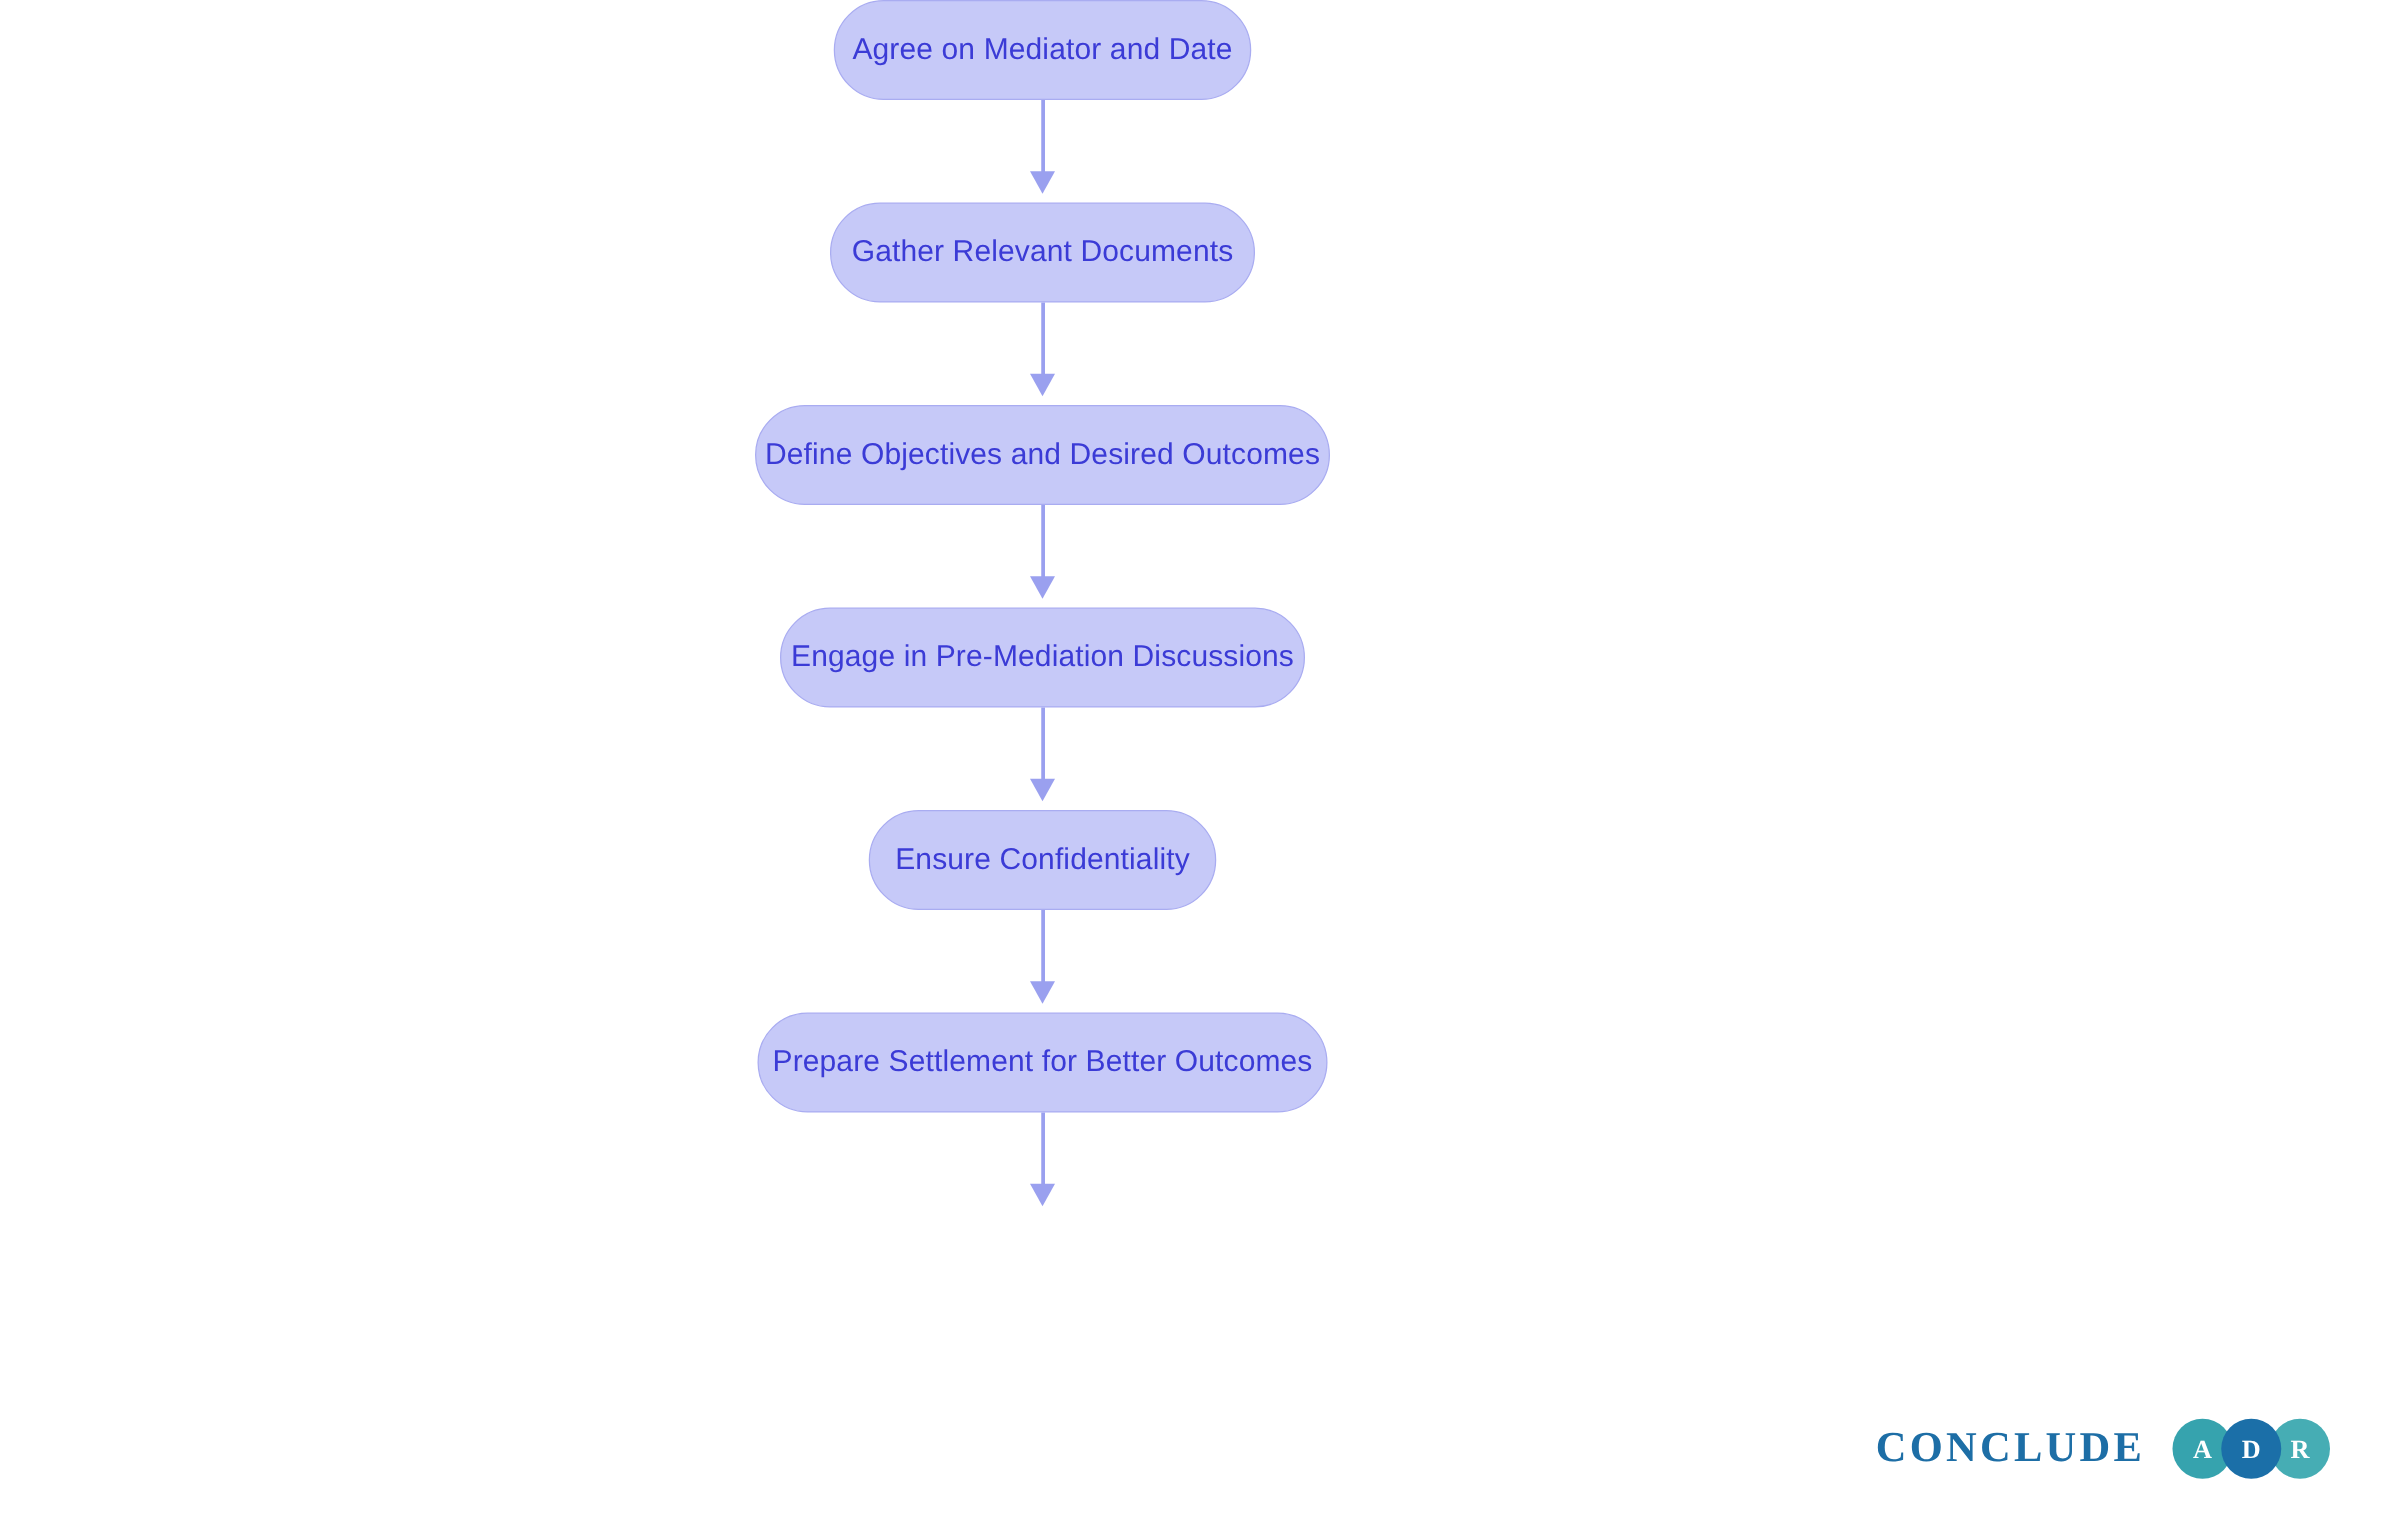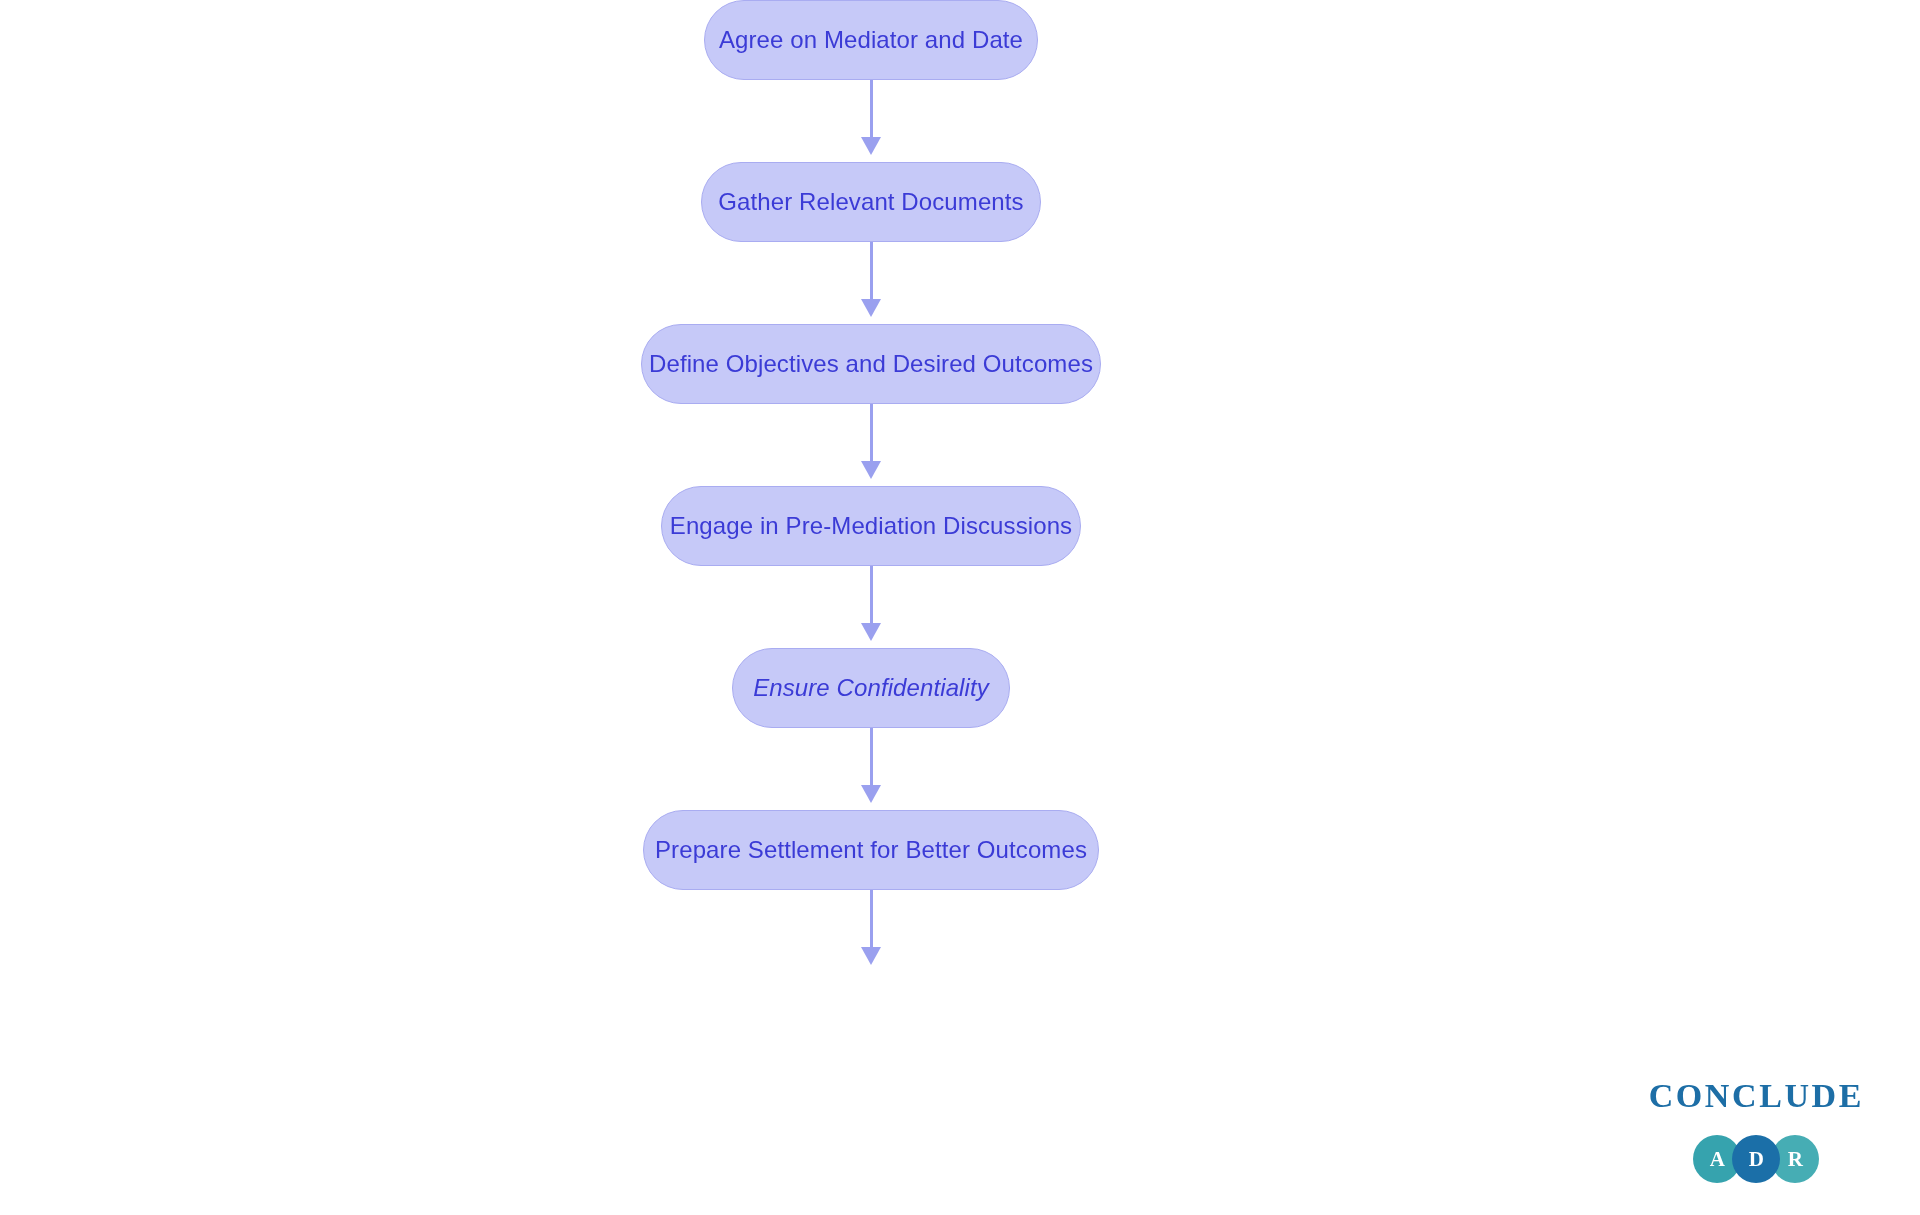--- a/index.html
+++ b/index.html
@@ -18,21 +18,20 @@
 
   #flowchart {
     position: absolute;
     left: 0;
     top: 0;
     width: 1668px;
     height: 1110px;
     display: flex;
     flex-direction: column;
     align-items: center;
-    margin-left: 37px;
   }
 
   .node-row {
     display: flex;
     justify-content: center;
     align-items: center;
     width: 100%;
   }
 
   .node {
@@ -77,32 +76,31 @@
     border-right: 10px solid transparent;
     border-top: 18px solid #9aa0ef;
     margin-top: -1px;
   }
 
   
   .w-n0 { width: 334px; }
   .w-n1 { width: 340px; text-align: right; }
   .w-n2 { width: 460px; }
   .w-n3 { width: 420px; }
-  .w-n4 { width: 278px; font-style: italic; }
+  .w-n4 { width: 278px; }
   .w-n5 { width: 456px; }
   .w-n6 { width: 460px; }
 
   #brand {
     position: absolute;
     right: 56px;
     bottom: 32px;
     display: flex;
     align-items: center;
     gap: 22px;
-    flex-direction: column;
   }
   #brand-wordmark {
     color: #1d6ea6;
     font-family: "Liberation Serif", serif;
     font-size: 34px;
     font-weight: 700;
     letter-spacing: 2.6px;
     line-height: 1;
   }
   #brand-circles {

